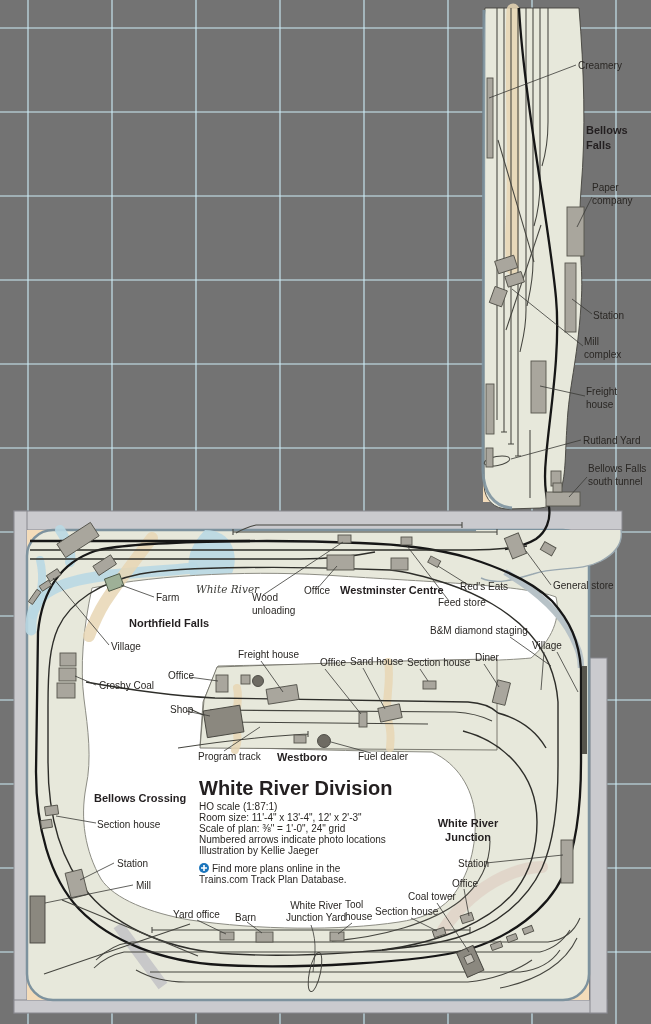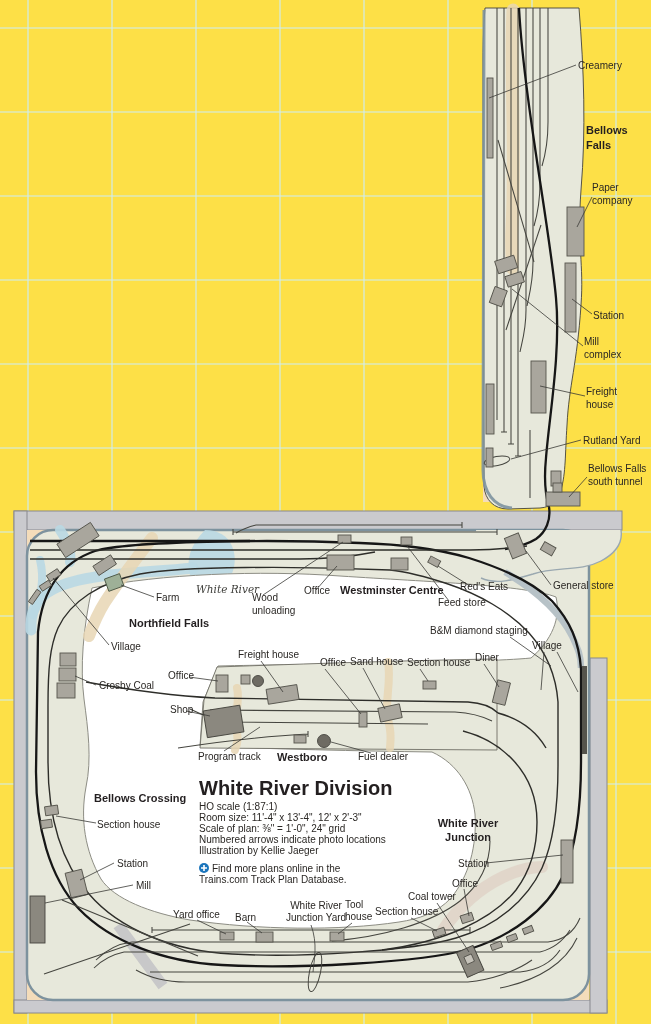--- a/index.html
+++ b/index.html
@@ -1,16 +1,16 @@
 <!DOCTYPE html>
 <html><head>
 <meta charset="utf-8">
 <style>
   html,body{margin:0;padding:0;background:#fff;}
-  .page{position:relative;width:651px;height:1024px;background:#fde047;overflow:hidden;}
+  .page{position:relative;width:651px;height:1024px;background:#737373;overflow:hidden;}
   .lbl  {font:10px "Liberation Sans",sans-serif; fill:#2a2724;}
   .lblb {font:bold 11px "Liberation Sans",sans-serif; fill:#231f20;}
   .riv  {font:italic 10.5px "DejaVu Serif",serif; fill:#3c3c38;}
   .ttl  {font:bold 20px "Liberation Sans",sans-serif; fill:#231f20;}
   .info {font:10px "Liberation Sans",sans-serif; fill:#2a2724;}
   .surface{fill:#e7e8db;}
   .frame{fill:#cacace;stroke:#88888e;stroke-width:1;}
   .peach{fill:#f4dcba;}
   .aisle{fill:#ffffff;stroke:#8d8d84;stroke-width:1;}
   .water{fill:none;stroke:#b9d8e3;stroke-linecap:round;}

